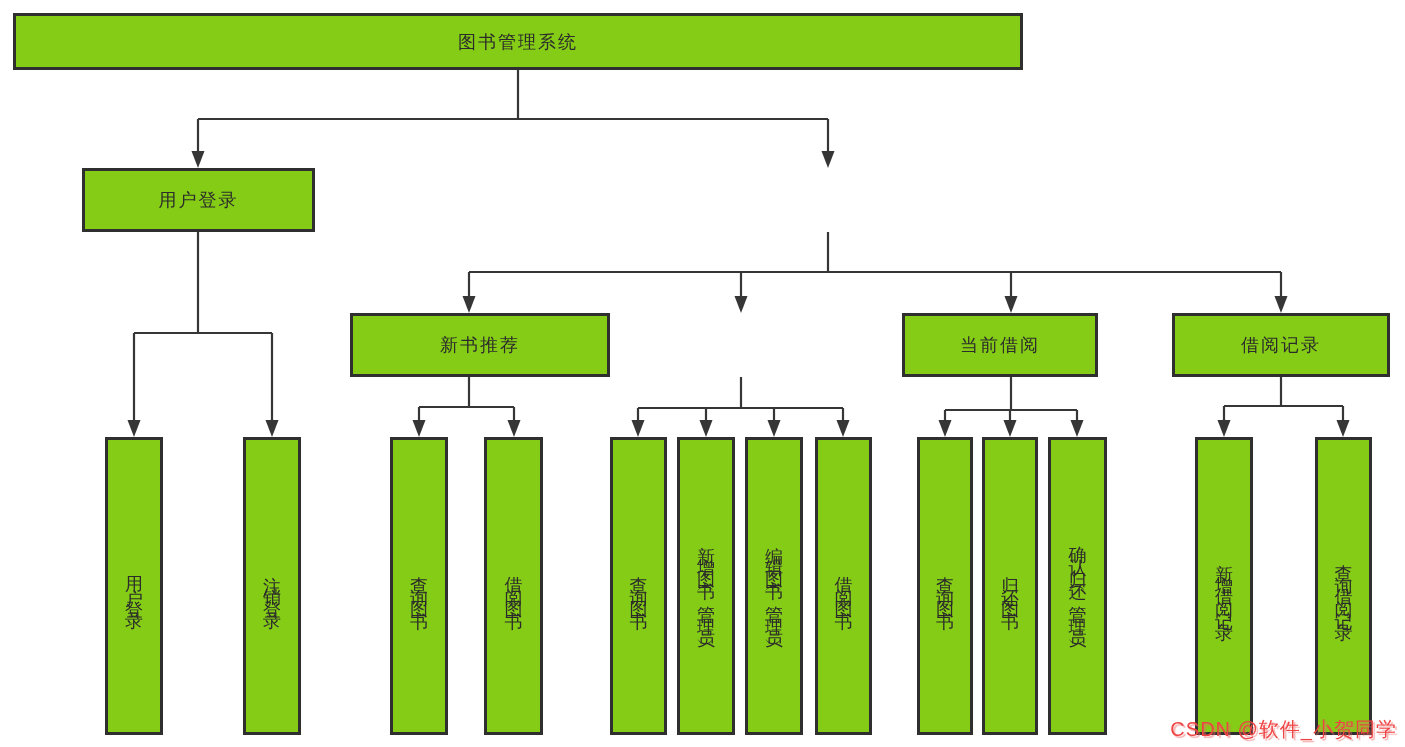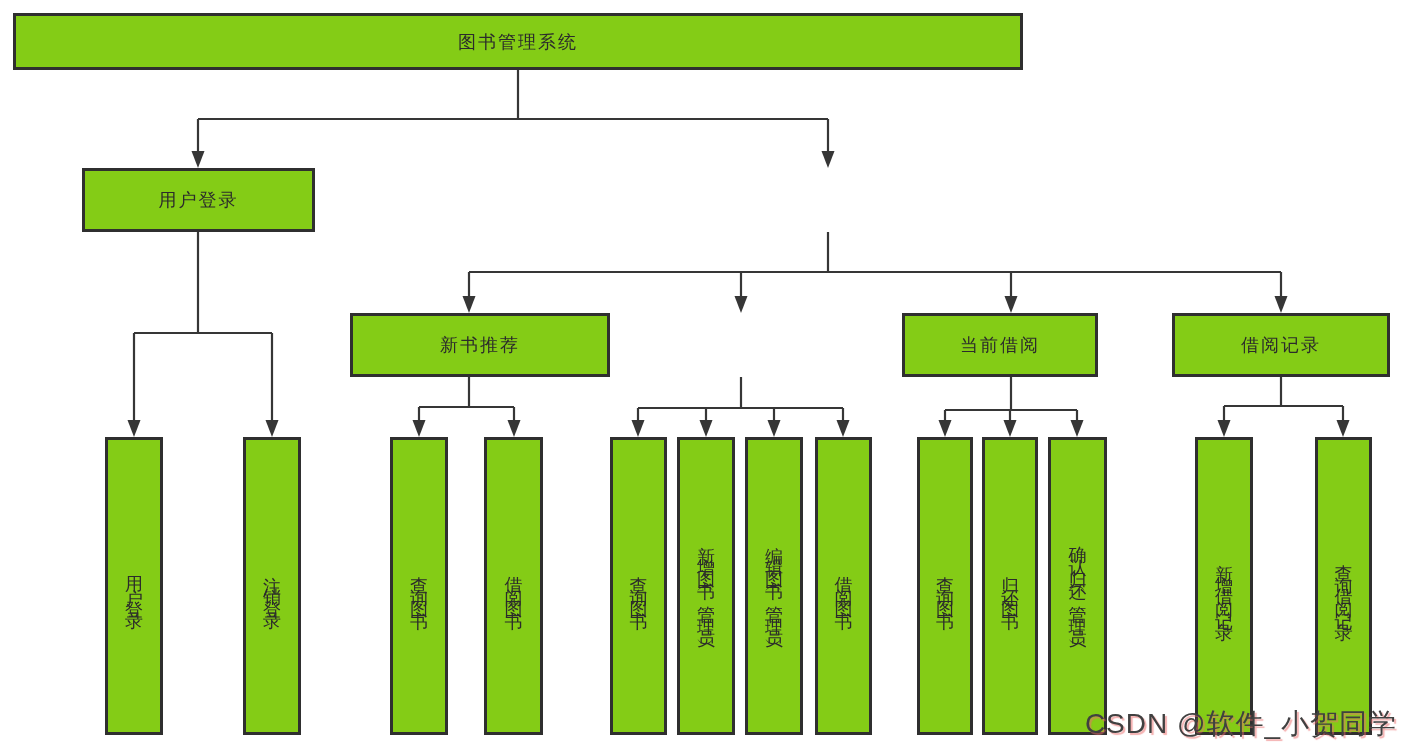--- a/index.html
+++ b/index.html
@@ -28,23 +28,23 @@
     writing-mode: vertical-rl;
     text-orientation: mixed;
     letter-spacing: 12px;
     line-height: 1;
     font-size: 18px;
   }
   .watermark {
     position: absolute;
     right: 8px;
     bottom: 4px;
-    font-size: 28px;
+    font-size: 20px;
     letter-spacing: 1px;
-    color: #404040;
+    color: #ef4444;
     text-shadow: 2px 2px 1px rgba(235, 110, 110, 0.55);
     z-index: 5;
     white-space: nowrap;
   }
 </style>
 </head>
 <body>
 
 <div id="canvas">
 

